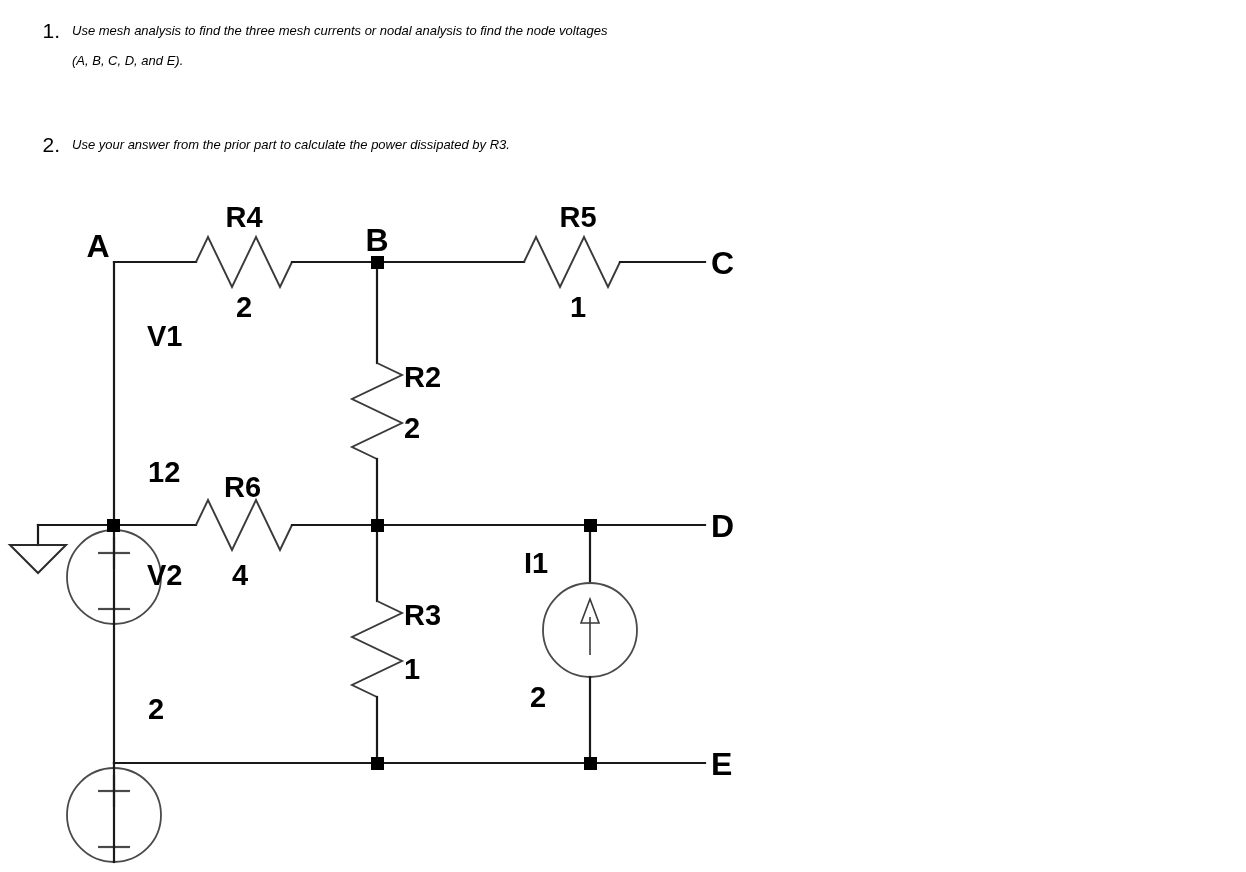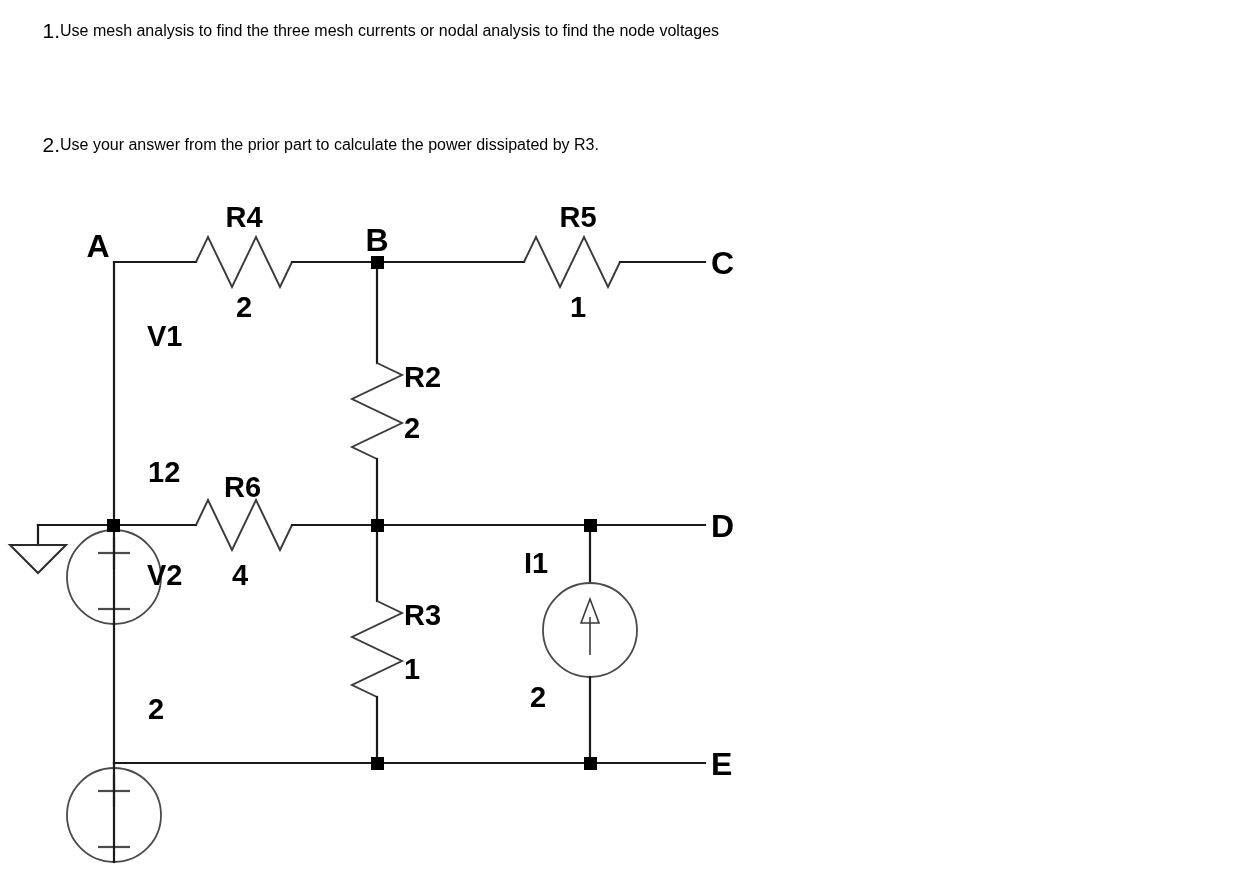--- a/index.html
+++ b/index.html
@@ -35,23 +35,25 @@
   }
   .q-num {
     width: 30px;
     flex: 0 0 30px;
     text-align: right;
     font-size: 21px;
     line-height: 30px;
     letter-spacing: 0px;
   }
   .q-body {
-    font-size: 16px;
+    margin-left: 12px;
+    font-size: 13px;
     line-height: 30px;
     max-width: 1120px;
+    font-style: italic;
   }
   .q-body .l2 {
     display: block;
   }
   #q1 { left: 30px; top: 16px; }
   #q2 { left: 30px; top: 130px; }
 
   
   #schematic {
     position: absolute;
@@ -115,20 +117,21 @@
 <body>
 
 <div id="page">
 
   <div class="questions">
 
     <div class="q-item" id="q1">
       <div class="q-num">1.</div>
       <div class="q-body">
         <span>Use mesh analysis to find the three mesh currents or nodal analysis to find the node voltages</span>
+        <span class="l2">(A, B, C, D, and E).</span>
       </div>
     </div>
 
     <div class="q-item" id="q2">
       <div class="q-num">2.</div>
       <div class="q-body">
         <span>Use your answer from the prior part to calculate the power dissipated by R3.</span>
       </div>
     </div>
 

